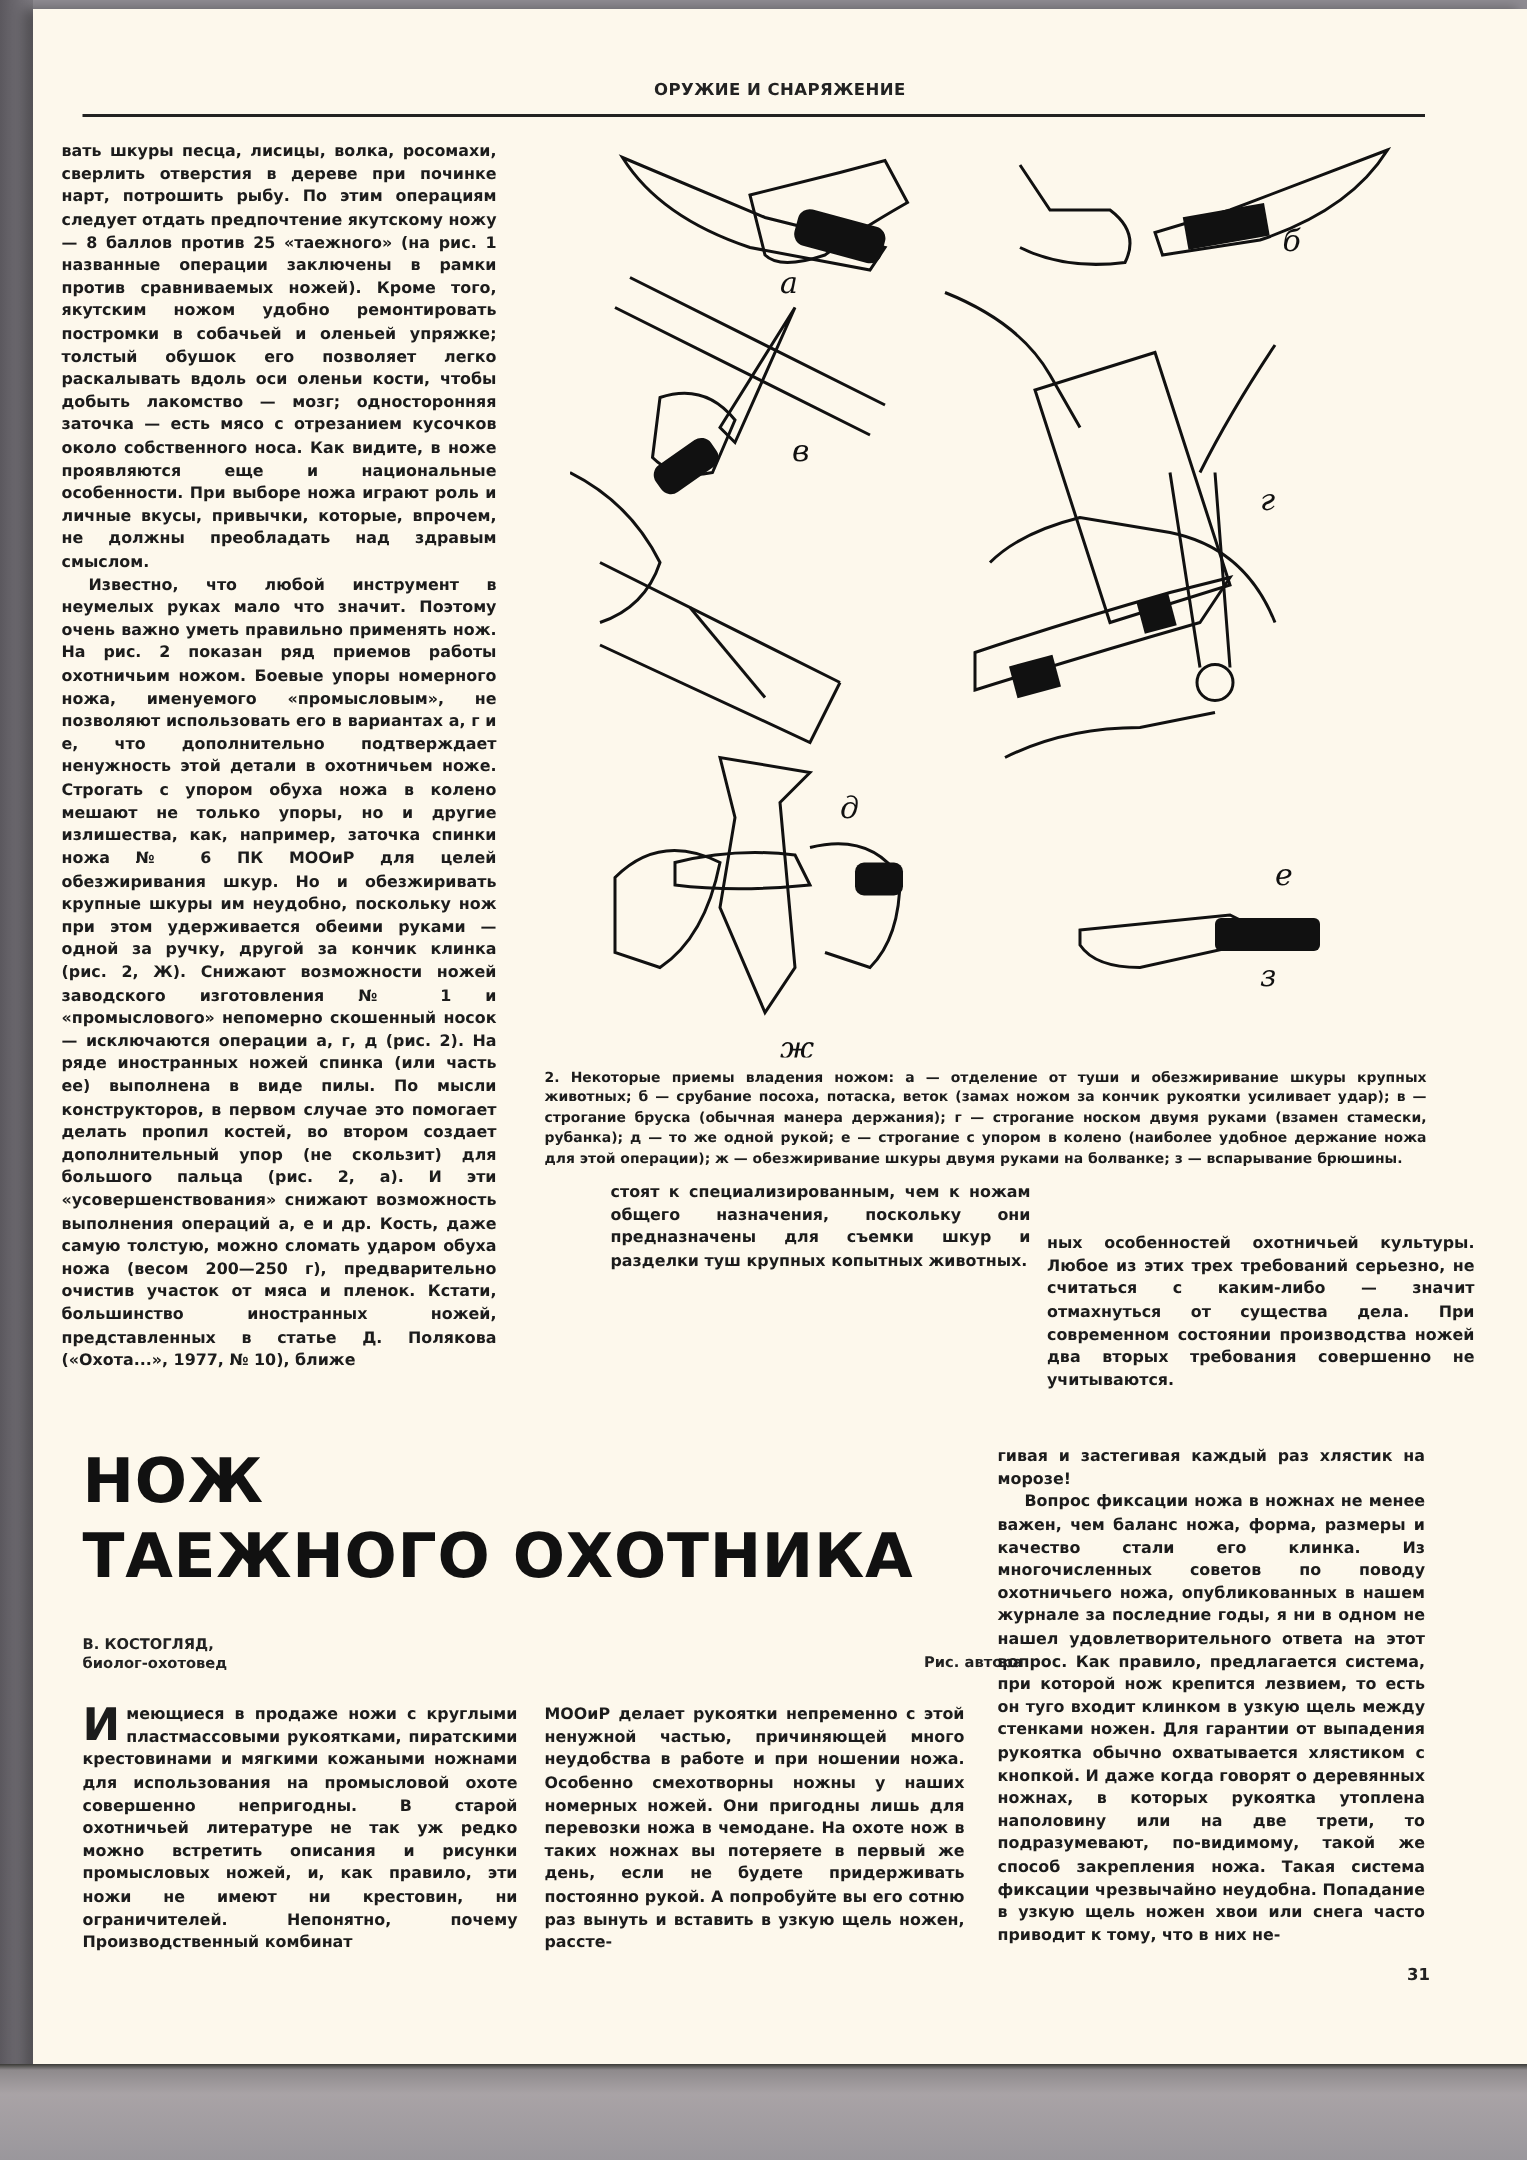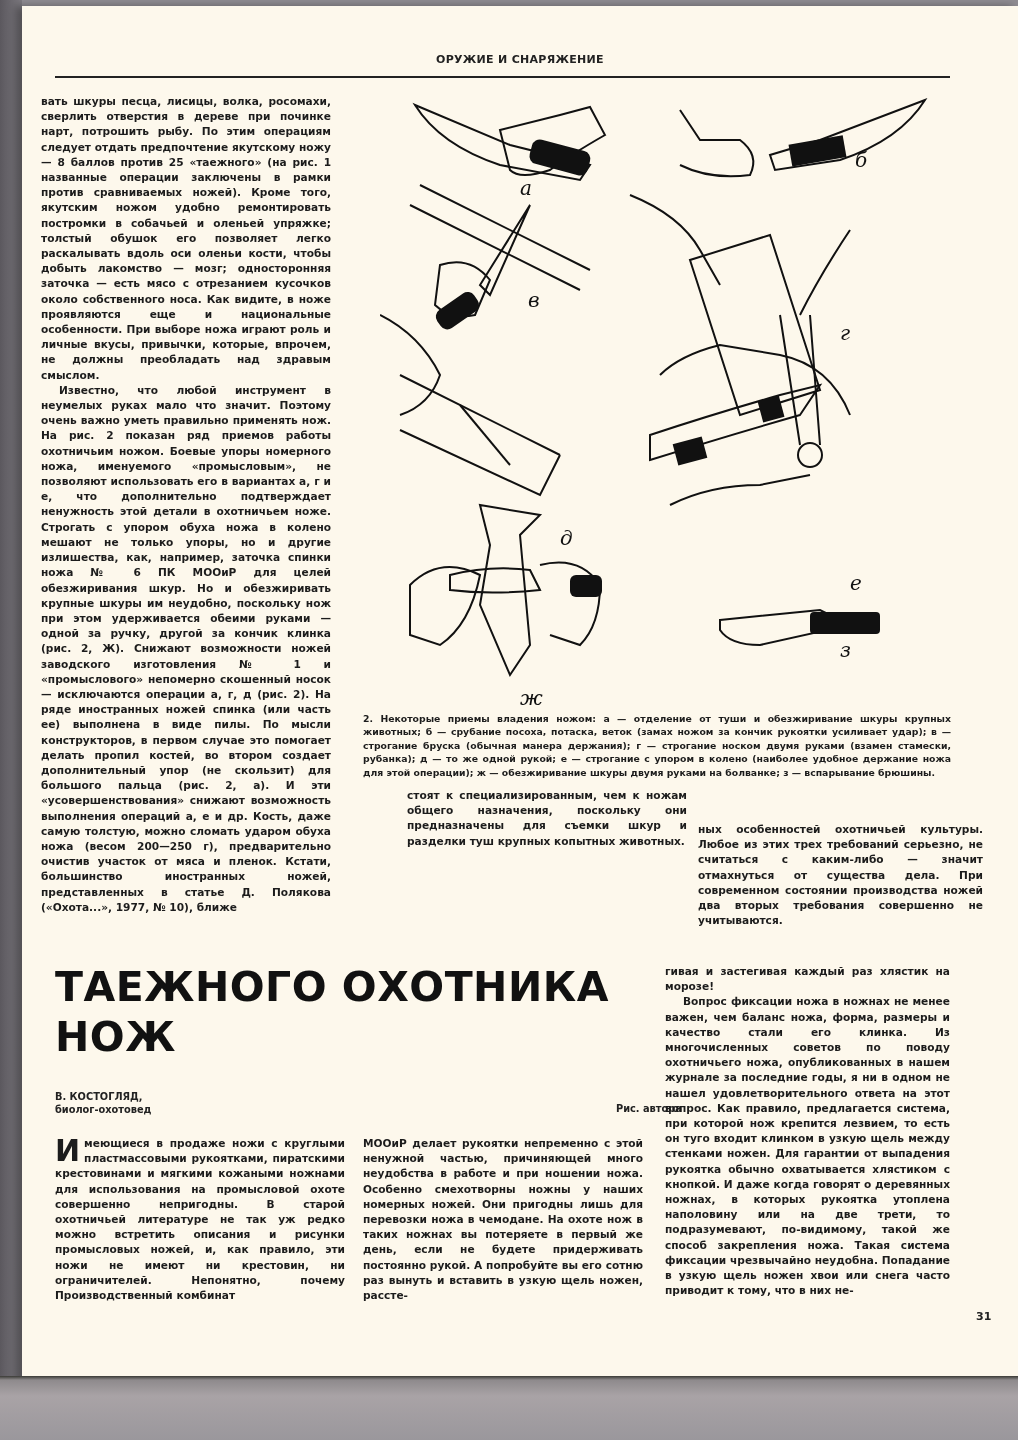--- a/index.html
+++ b/index.html
@@ -11,21 +11,21 @@
   .rule{position:absolute;left:55px;top:76px;width:895px;height:2px;background:#222;}
   .col{position:absolute;font-size:10.6px;line-height:15.2px;color:#1c1c1c;text-align:justify;font-weight:bold;}
   .col p{margin:0;text-indent:0;}
   .col p.ind{text-indent:18px;}
   .figure{position:absolute;left:380px;top:85px;width:575px;height:620px;}
   .caption{position:absolute;left:363px;top:712px;width:588px;font-size:9.3px;line-height:13.4px;font-weight:bold;color:#1c1c1c;text-align:justify;}
   .title{position:absolute;left:55px;top:962px;font-family:"DejaVu Sans",sans-serif;font-weight:bold;font-size:41px;line-height:50px;color:#111;letter-spacing:.5px;}
   .author{position:absolute;left:55px;top:1090px;font-size:9.8px;line-height:13px;font-weight:bold;color:#222;}
   .credit{position:absolute;left:576px;top:1103px;font-size:9.8px;font-weight:bold;color:#222;margin-left:40px;}
   .dropcap{float:left;font-size:30px;line-height:26px;font-weight:bold;margin:2px 4px 0 0;}
-  .pagenum{position:absolute;left:938px;top:1310px;font-size:11px;font-weight:bold;color:#222;margin-left:38px;}
+  .pagenum{position:absolute;left:938px;top:1310px;font-size:11px;font-weight:bold;color:#222;}
   .lbl{font-family:"DejaVu Serif",serif;font-style:italic;font-size:20px;fill:#111;}
 </style>
 </head>
 <body>
 
 <div class="spine"></div>
 <div class="page"></div>
 <div class="bottom-edge"></div>
 
 <div class="header">ОРУЖИЕ И СНАРЯЖЕНИЕ</div>
@@ -92,22 +92,22 @@
 <div class="caption">2. Некоторые приемы владения ножом: а — отделение от туши и обезжиривание шкуры крупных животных; б — срубание посоха, потаска, веток (замах ножом за кончик рукоятки усиливает удар); в — строгание бруска (обычная манера держания); г — строгание носком двумя руками (взамен стамески, рубанка); д — то же одной рукой; е — строгание с упором в колено (наиболее удобное держание ножа для этой операции); ж — обезжиривание шкуры двумя руками на болванке; з — вспарывание брюшины.</div>
 
 <div class="col" style="left:363px;top:788px;width:280px;margin-left:44px;">
   <p>стоят к специализированным, чем к ножам общего назначения, поскольку они предназначены для съемки шкур и разделки туш крупных копытных животных.</p>
 </div>
 <div class="col" style="left:665px;top:822px;width:285px;margin-left:33px;">
   <p>ных особенностей охотничьей культуры. Любое из этих трех требований серьезно, не считаться с каким-либо — значит отмахнуться от существа дела. При современном состоянии производства ножей два вторых требования совершенно не учитываются.</p>
 </div>
 
 <div class="title">
+  <div>НОЖ</div>
   <div>ТАЕЖНОГО ОХОТНИКА</div>
-  <div>НОЖ</div>
 </div>
 
 <div class="author">
   <div>В. КОСТОГЛЯД,</div>
   <div>биолог-охотовед</div>
 </div>
 <div class="credit">Рис. автора</div>
 
 <div class="col" style="left:55px;top:1136px;width:290px;">
   <span class="dropcap">И</span>

